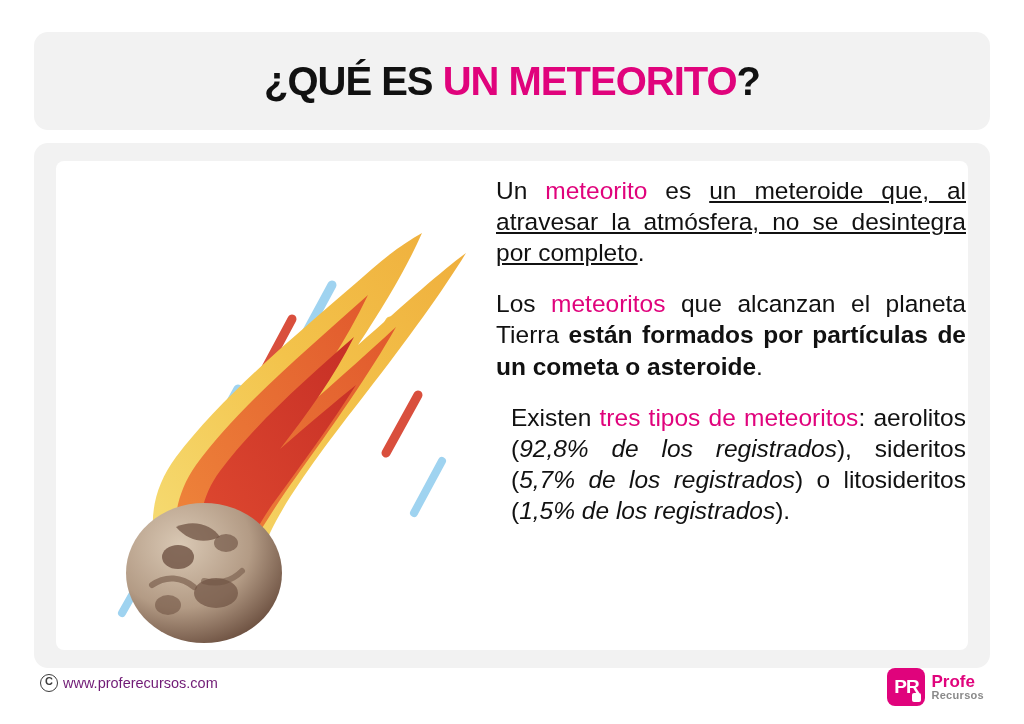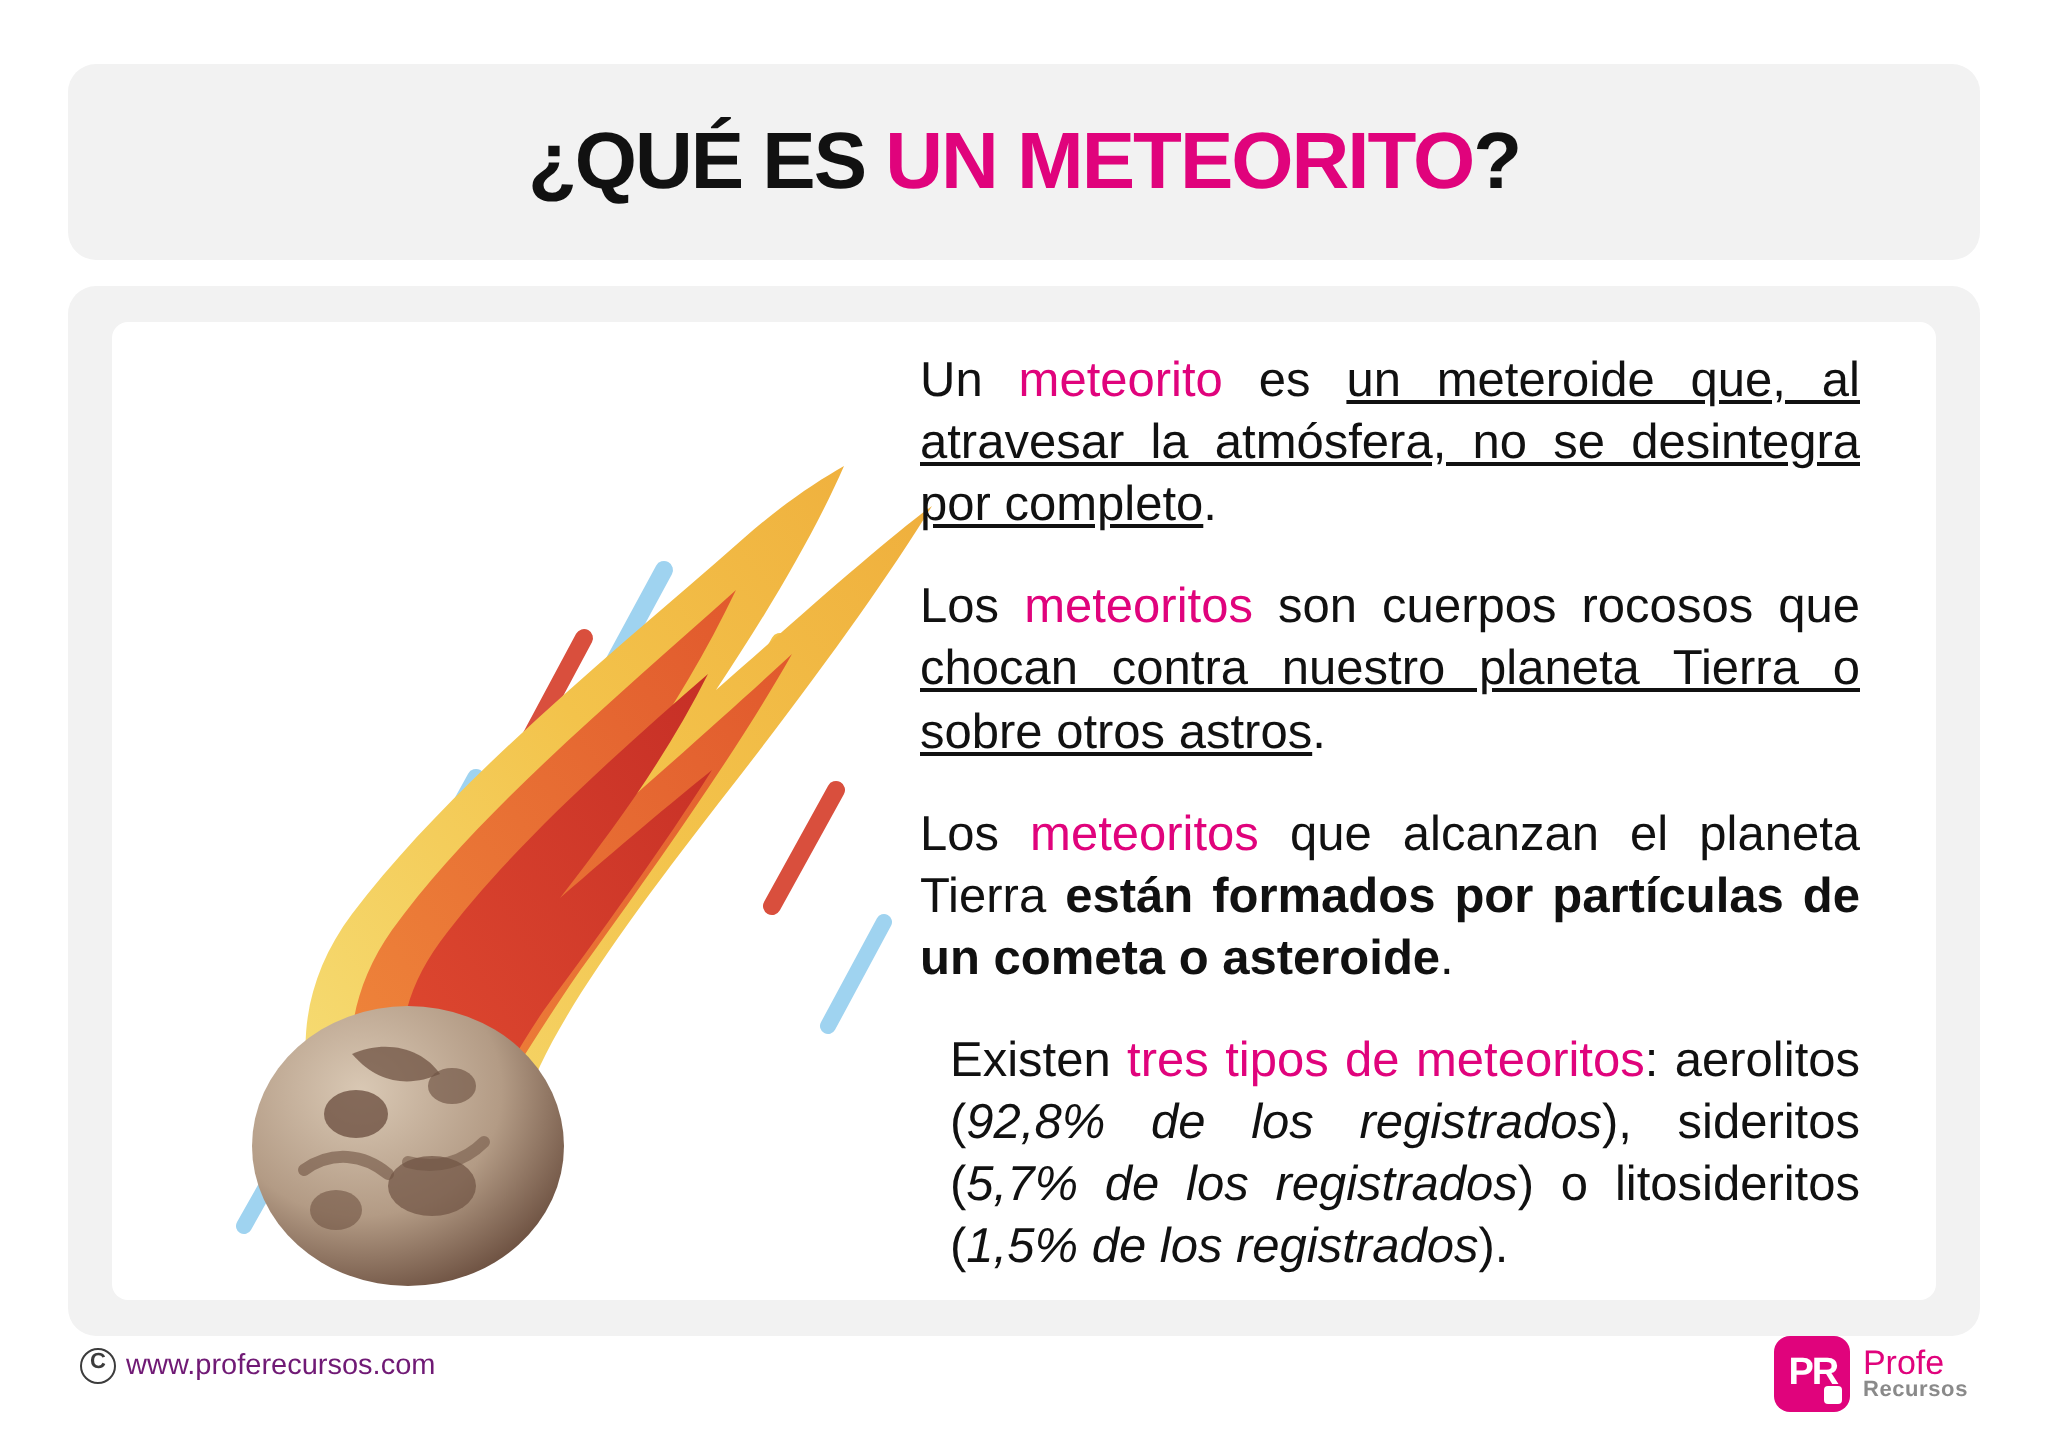--- a/index.html
+++ b/index.html
@@ -64,21 +64,21 @@
     position: absolute;
     left: 0px;
     top: 0px;
     width: 420px;
     height: 489px;
   }
 
   
   #text-column {
     position: absolute;
-    left: 404px;
+    left: 440px;
     top: 14px;
     width: 470px;
     height: 470px;
     color: #111111;
   }
   .para {
     font-size: 24.5px;
     line-height: 1.27;
     text-align: justify;
     margin: 0 0 20px 0;
@@ -157,21 +157,21 @@
     background: #ffffff;
     border-radius: 2px;
   }
   #brand-words {
     display: flex;
     flex-direction: column;
     line-height: 1.02;
   }
   #brand-name-1 {
     font-size: 17px;
-    font-weight: normal;
+    font-weight: bold;
     color: #e0037c;
   }
   #brand-name-2 {
     font-size: 11px;
     font-weight: bold;
     color: #8a8a8a;
     letter-spacing: .3px;
   }
 </style>
 </head>
@@ -248,23 +248,20 @@
         </g>
       </svg>
     </div>
 
     <div id="text-column">
 
       <p class="para">
         <span>Un </span><span class="pink">meteorito</span><span> es </span><span class="u">un meteroide que, al atravesar la atmósfera, no se desintegra por completo</span><span>.</span>
       </p>
 
-      <p class="para">
-        <span>Los </span><span class="pink">meteoritos</span><span> son cuerpos rocosos que </span><span class="u">chocan contra nuestro planeta Tierra o sobre otros astros</span><span>.</span>
-      </p>
 
       <p class="para">
         <span>Los </span><span class="pink">meteoritos</span><span> que alcanzan el planeta Tierra </span><span class="b">están formados por partículas de un cometa o asteroide</span><span>.</span>
       </p>
 
       <p class="para">
         <span>Existen </span><span class="pink">tres tipos de meteoritos</span><span>: </span><span>aerolitos</span><span> (</span><span class="i">92,8% de los registrados</span><span>), </span><span>sideritos</span><span> (</span><span class="i">5,7% de los registrados</span><span>) o </span><span>litosideritos</span><span> (</span><span class="i">1,5% de los registrados</span><span>).</span>
       </p>
 
     </div>

